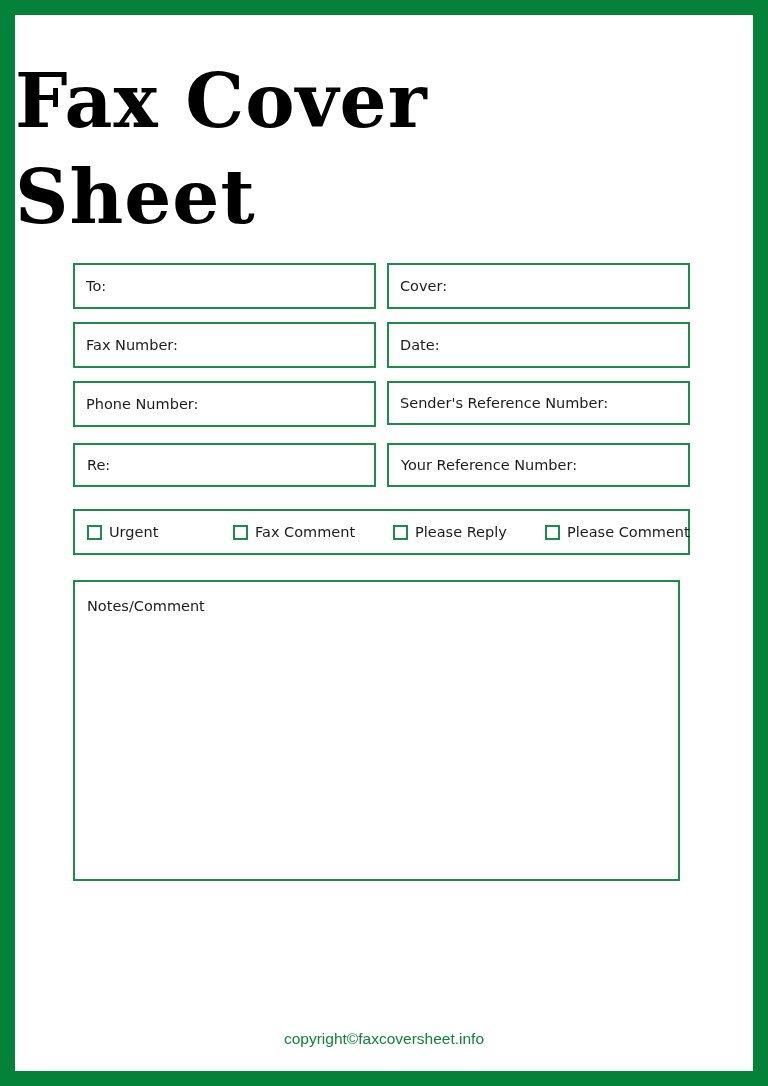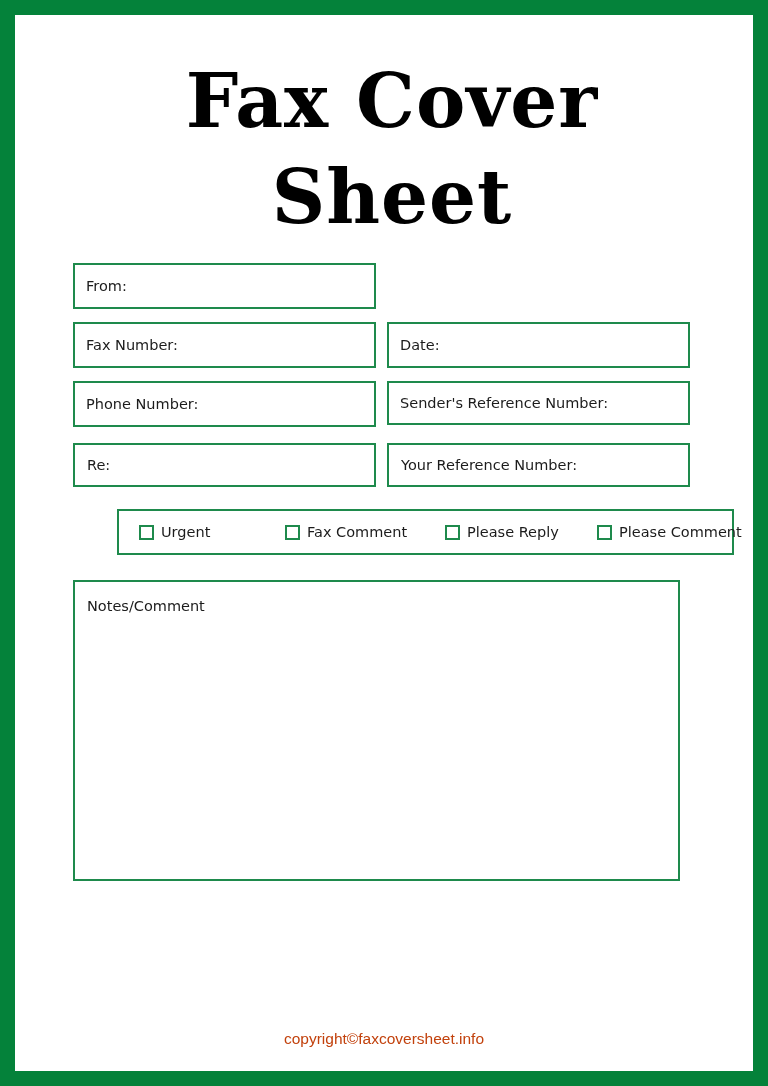--- a/index.html
+++ b/index.html
@@ -39,24 +39,23 @@
     left: 15px;
     top: 15px;
     width: 738px;
     height: 1056px;
     background: #ffffff;
   }
 
   
   .title {
     position: absolute;
-    left: 8px;
+    left: 0;
     top: 38px;
     width: 738px;
-    text-align: center;
     font-family: "DejaVu Serif", serif;
     font-weight: 700;
     font-size: 74px;
     line-height: 1.30;
     letter-spacing: 1px;
     color: #000000;
     white-space: pre-line;
   }
 
   
@@ -98,22 +97,21 @@
   
   .check-strip {
     box-sizing: border-box;
     border: 2px solid #1E8A4C;
     background: #ffffff;
     width: 617px;
     height: 46px;
     display: flex;
     align-items: center;
     margin-top: 22px;
-    padding: 0 20px;
-    margin-left: 44px;
+    padding: 0 12px;
   }
   .check-item {
     display: flex;
     align-items: center;
     flex: 1 1 auto;
   }
   .check-item:nth-child(1) { flex: 0 0 146px; }
   .check-item:nth-child(2) { flex: 0 0 160px; }
   .check-item:nth-child(3) { flex: 0 0 152px; }
   .check-item:nth-child(4) { flex: 0 0 auto; }
@@ -155,43 +153,46 @@
 
   
   .footer {
     position: absolute;
     left: 0;
     top: 1015px;
     width: 738px;
     text-align: center;
     font-family: "Liberation Sans", sans-serif;
     font-size: 15.5px;
-    color: #c2410c;
+    color: #15803d;
   }
 </style>
 </head>
 <body>
 
 <div class="page">
 
   <div class="frame-top"></div>
   <div class="frame-bottom"></div>
   <div class="frame-left"></div>
   <div class="frame-right"></div>
 
   <div class="inner">
 
     <div class="title">Fax Cover
 Sheet</div>
 
     <div class="form">
 
       <div class="form-row">
+        <div class="field wide-left">
+          <span class="field-label">To:</span>
+        </div>
         <div class="field wide-right">
-          <span class="field-label">From:</span>
+          <span class="field-label">Cover:</span>
         </div>
       </div>
 
       <div class="form-row">
         <div class="field wide-left">
           <span class="field-label">Fax Number:</span>
         </div>
         <div class="field wide-right">
           <span class="field-label">Date:</span>
         </div>

